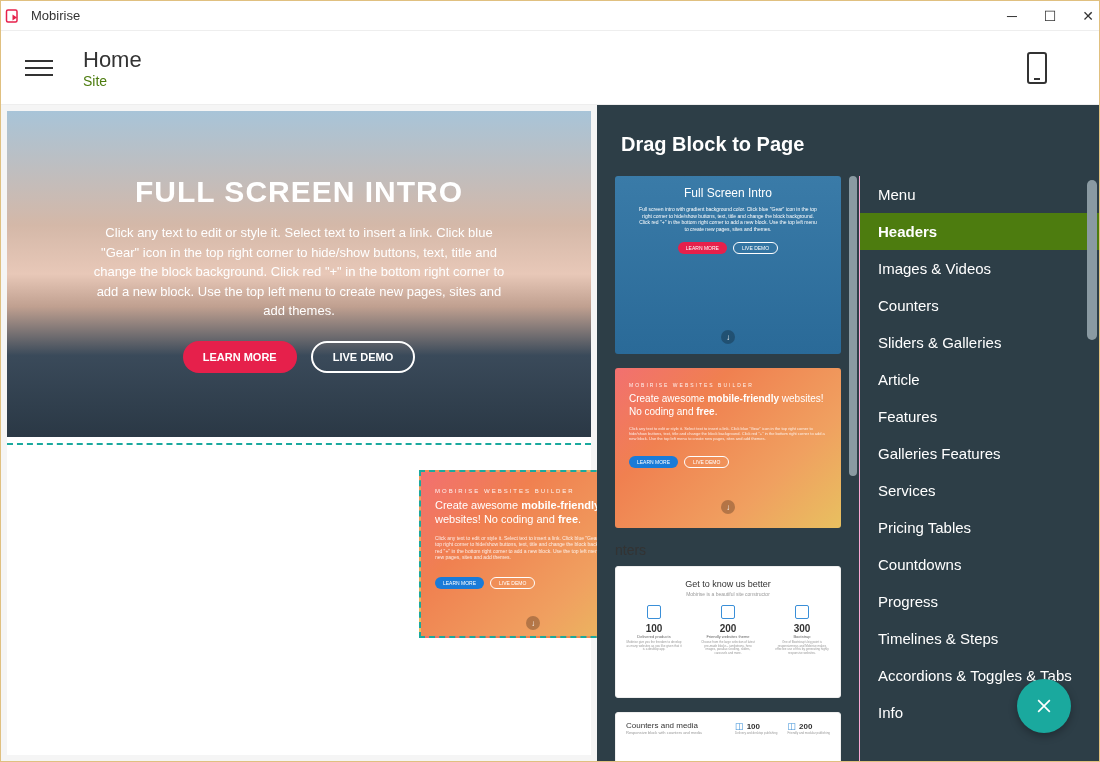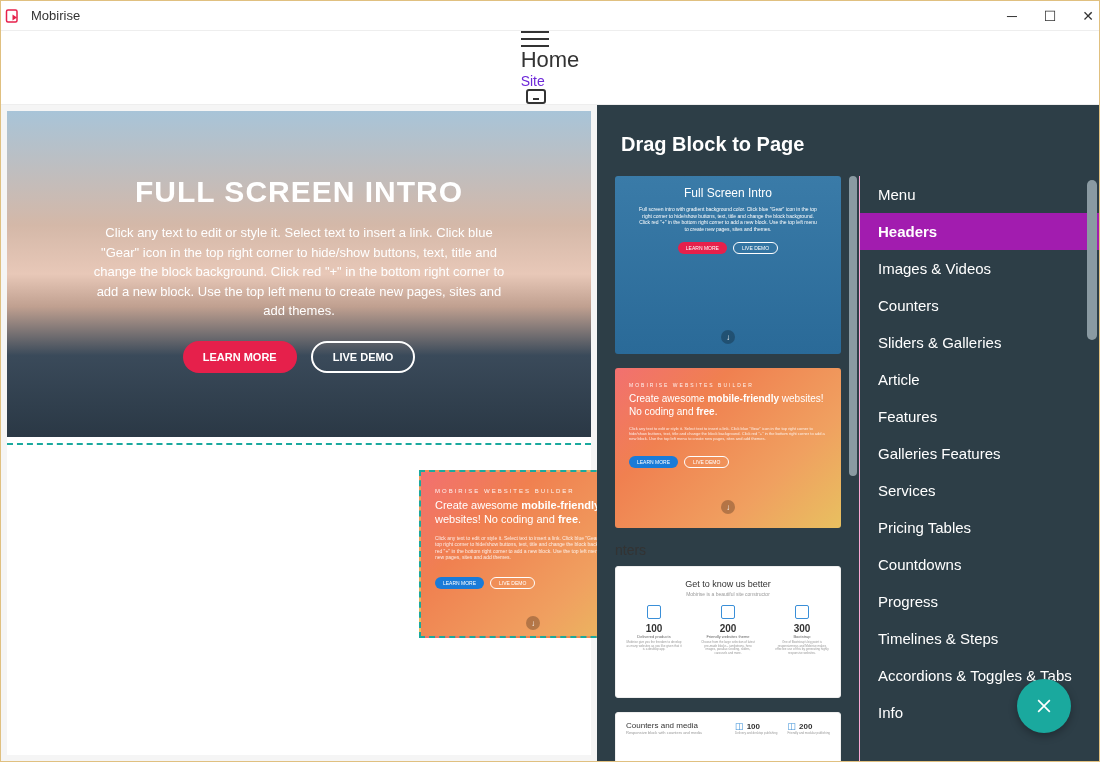--- a/index.html
+++ b/index.html
@@ -4,26 +4,26 @@
 <style>
 * { margin: 0; padding: 0; box-sizing: border-box; font-family: -apple-system, BlinkMacSystemFont, "Segoe UI", Arial, sans-serif; }
 body { background: #fff; width: 1100px; height: 762px; overflow: hidden; position: relative; border: 1px solid #e0c080; }
 
 .titlebar { height: 30px; display: flex; align-items: center; padding: 0 4px; border-bottom: 1px solid #eee; }
 .titlebar-logo { width: 18px; height: 18px; margin-right: 8px; }
 .titlebar-title { font-size: 13px; color: #333; flex: 1; }
 .titlebar-controls { display: flex; gap: 24px; align-items: center; }
 .win-btn { width: 14px; height: 14px; display: flex; align-items: center; justify-content: center; cursor: pointer; font-size: 14px; color: #333; }
 
-.toolbar { height: 74px; display: flex; align-items: center; padding: 0 24px; border-bottom: 1px solid #eee; flex-direction: column; }
+.toolbar { height: 74px; display: flex; align-items: center; padding: 0 24px; border-bottom: 1px solid #eee; }
 .hamburger { display: flex; flex-direction: column; gap: 5px; margin-right: 30px; cursor: pointer; }
 .hamburger span { width: 28px; height: 2px; background: #333; }
 .page-info { flex: 1; }
 .page-title { font-size: 22px; color: #333; }
-.page-subtitle { font-size: 14px; color: #6d28d9; }
+.page-subtitle { font-size: 14px; color: #4d7c0f; }
 .device-icon { width: 20px; height: 32px; border: 2px solid #333; border-radius: 3px; position: relative; margin-right: 28px; cursor: pointer; }
 .device-icon::after { content: ''; position: absolute; bottom: 2px; left: 50%; transform: translateX(-50%); width: 6px; height: 2px; background: #333; }
 
 .main-content { display: flex; height: calc(100% - 104px); }
 .canvas-area { flex: 1; background: #f5f5f5; position: relative; overflow: hidden; padding: 6px; }
 .canvas-inner { width: 100%; height: 100%; background: #fff; position: relative; }
 
 .intro-block { height: 326px; position: relative; background: linear-gradient(to bottom, #a8c4d8 0%, #d4b8a8 35%, #e8c8b8 50%, #c0a090 60%, #3a4a5a 75%, #2a3845 100%); display: flex; flex-direction: column; align-items: center; justify-content: center; padding: 20px 40px; color: #fff; text-align: center; }
 .intro-title { font-size: 30px; font-weight: 800; letter-spacing: 1px; margin-bottom: 14px; }
 .intro-desc { font-size: 13px; line-height: 1.5; max-width: 420px; margin-bottom: 20px; font-weight: 500; }
@@ -80,21 +80,21 @@
 .thumb4-sub { font-size: 4px; color: #999; }
 .thumb4-item { display: flex; align-items: center; gap: 3px; color: #333; }
 .thumb4-icon { font-size: 9px; color: #3a8fd8; }
 .thumb4-num { font-size: 8px; font-weight: 700; }
 .thumb4-txt { font-size: 3px; color: #999; }
 
 .blocks-scrollbar { position: absolute; right: 2px; top: 0; width: 8px; height: 300px; background: #8a9aa2; border-radius: 4px; }
 
 .categories-column { flex: 1; background: #2d3e47; position: relative; overflow: hidden; border-left: 1px solid #f9a8d4; }
 .cat-item { padding: 10px 18px; font-size: 15px; color: #fff; cursor: pointer; }
-.cat-item.active { background: #a21caf; font-weight: 700; }
+.cat-item.active { background: #4d7c0f; font-weight: 700; }
 .cat-scrollbar { position: absolute; right: 2px; top: 4px; width: 10px; height: 160px; background: #8a9aa2; border-radius: 5px; }
 
 .fab { position: absolute; right: 28px; bottom: 28px; width: 54px; height: 54px; border-radius: 50%; background: #1aa99e; display: flex; align-items: center; justify-content: center; cursor: pointer; box-shadow: 0 3px 8px rgba(0,0,0,0.3); z-index: 50; }
 .fab svg { width: 20px; height: 20px; }
 </style>
 </head>
 <body>
 
 <div class="titlebar">
   <svg class="titlebar-logo" viewBox="0 0 24 24">

